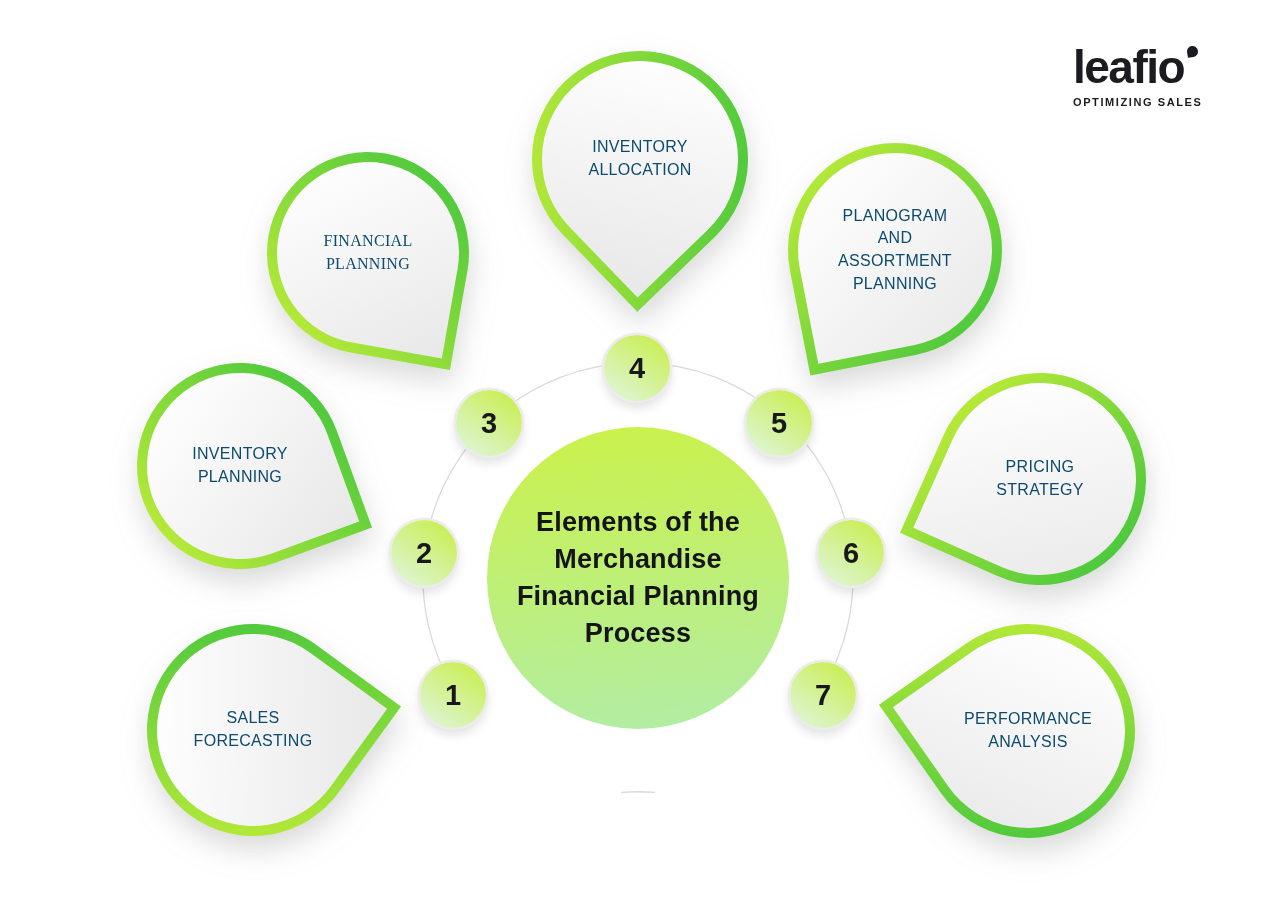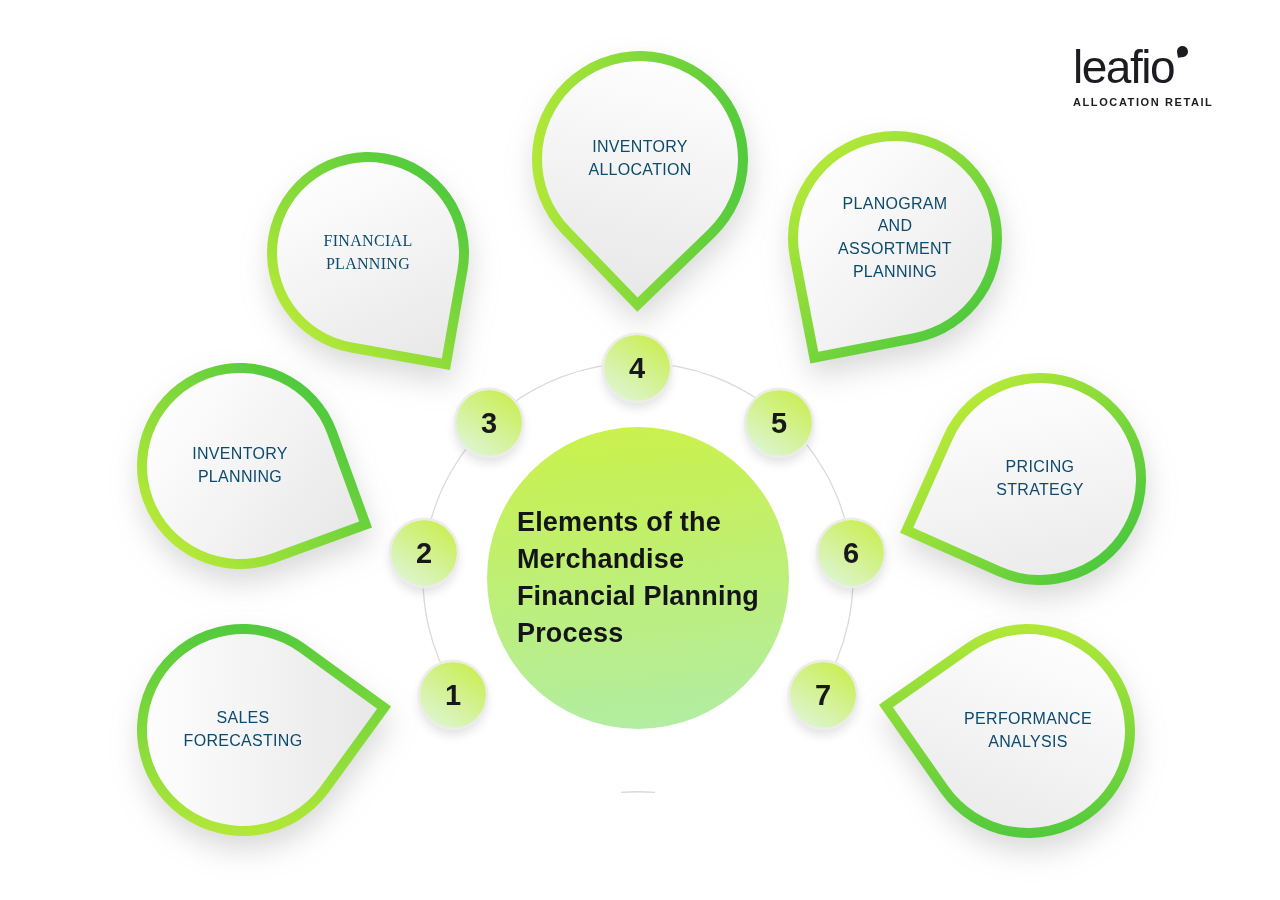--- a/index.html
+++ b/index.html
@@ -15,21 +15,21 @@
   svg.arc{position:absolute;left:0;top:0;z-index:1;pointer-events:none;}
 
   
   .center-circle{
     position:absolute;left:487px;top:427px;width:302px;height:302px;
     border-radius:50%;z-index:4;
     background:linear-gradient(175deg,#caf14c 4%,#b2eda2 96%);
     display:flex;align-items:center;justify-content:center;
   }
   .center-title{
-    white-space:pre-line;
+    white-space:pre-line;text-align:center;
     font-size:27px;font-weight:700;line-height:1.38;
     color:#141419;letter-spacing:.2px;
   }
 
   
   .num-circle{
     position:absolute;width:66px;height:66px;border-radius:50%;z-index:5;
     background:linear-gradient(215deg,#c9ee50 8%,#def5d6 92%);
     box-shadow:0 0 0 2.5px #ececec, 0 6px 12px rgba(0,0,0,.14);
     display:flex;align-items:center;justify-content:center;
@@ -50,53 +50,53 @@
     background:linear-gradient(145deg,#fefefe 12%,#e9e9e9 96%);
   }
   .teardrop .label{
     position:absolute;inset:0;z-index:2;padding:0 22px;
     display:flex;align-items:center;justify-content:center;
     text-align:center;white-space:pre-line;
     font-size:16px;font-weight:500;line-height:1.42;
     letter-spacing:.3px;color:#0c4a6e;
   }
 
-  .t1{left:137px;top:624px;width:212px;height:212px;}
+  .t1{left:147px;top:624px;width:212px;height:212px;}
   .t1 .shape{border-radius:50% 50% 0 50%;transform:rotate(-54deg);
     background:linear-gradient(54deg,#c6ee37,#3ec43e);}
 
   .t2{left:137px;top:363px;width:206px;height:206px;}
   .t2 .shape{border-radius:50% 50% 0 50%;transform:rotate(-20deg);
     background:linear-gradient(65deg,#c6ee37,#3ec43e);}
 
   .t3{left:267px;top:152px;width:202px;height:202px;font-family:Liberation Serif, serif;}
   .t3 .shape{border-radius:50% 50% 0 50%;transform:rotate(10deg);
     background:linear-gradient(35deg,#c6ee37,#3ec43e);}
 
   .t4{left:532px;top:51px;width:216px;height:216px;}
   .t4 .shape{border-radius:50% 50% 0 50%;transform:rotate(46deg);
     background:linear-gradient(44deg,#c6ee37,#3ec43e);}
 
-  .t5{left:788px;top:131px;width:214px;height:214px;}
+  .t5{left:788px;top:143px;width:214px;height:214px;}
   .t5 .shape{border-radius:50% 50% 50% 0;transform:rotate(-11deg);
     background:linear-gradient(146deg,#c6ee37,#3ec43e);}
 
   .t6{left:934px;top:373px;width:212px;height:212px;}
   .t6 .shape{border-radius:50% 50% 50% 0;transform:rotate(24deg);
     background:linear-gradient(111deg,#c6ee37,#3ec43e);}
 
   .t7{left:921px;top:624px;width:214px;height:214px;}
   .t7 .shape{border-radius:50% 50% 50% 0;transform:rotate(55deg);
     background:linear-gradient(125deg,#c6ee37,#3ec43e);}
 
   
   .logo{position:absolute;left:1073px;top:44px;z-index:6;}
   .logo-row{position:relative;display:inline-block;}
   .logo-text{
-    font-size:46px;font-weight:400;letter-spacing:-1.5px;color:#1b1b20;
+    font-size:46px;font-weight:700;letter-spacing:-1.5px;color:#1b1b20;
     line-height:1;
   }
   .leaf-mark{
     position:absolute;right:-14px;top:2px;width:11px;height:11px;
     background:#1b1b20;border-radius:50% 50% 50% 0;transform:rotate(-10deg);
   }
   .logo-tagline{
     margin-top:6px;font-size:11px;font-weight:700;letter-spacing:1.6px;
     color:#1b1b20;white-space:nowrap;
   }
@@ -168,16 +168,16 @@
 Merchandise
 Financial Planning
 Process</div>
   </div>
 
   <div class="logo">
     <div class="logo-row">
       <span class="logo-text">leafio</span>
       <span class="leaf-mark"></span>
     </div>
-    <div class="logo-tagline">ALLOCATION RETAIL</div>
+    <div class="logo-tagline">OPTIMIZING SALES</div>
   </div>
 
 </div>
 
 </body></html>

